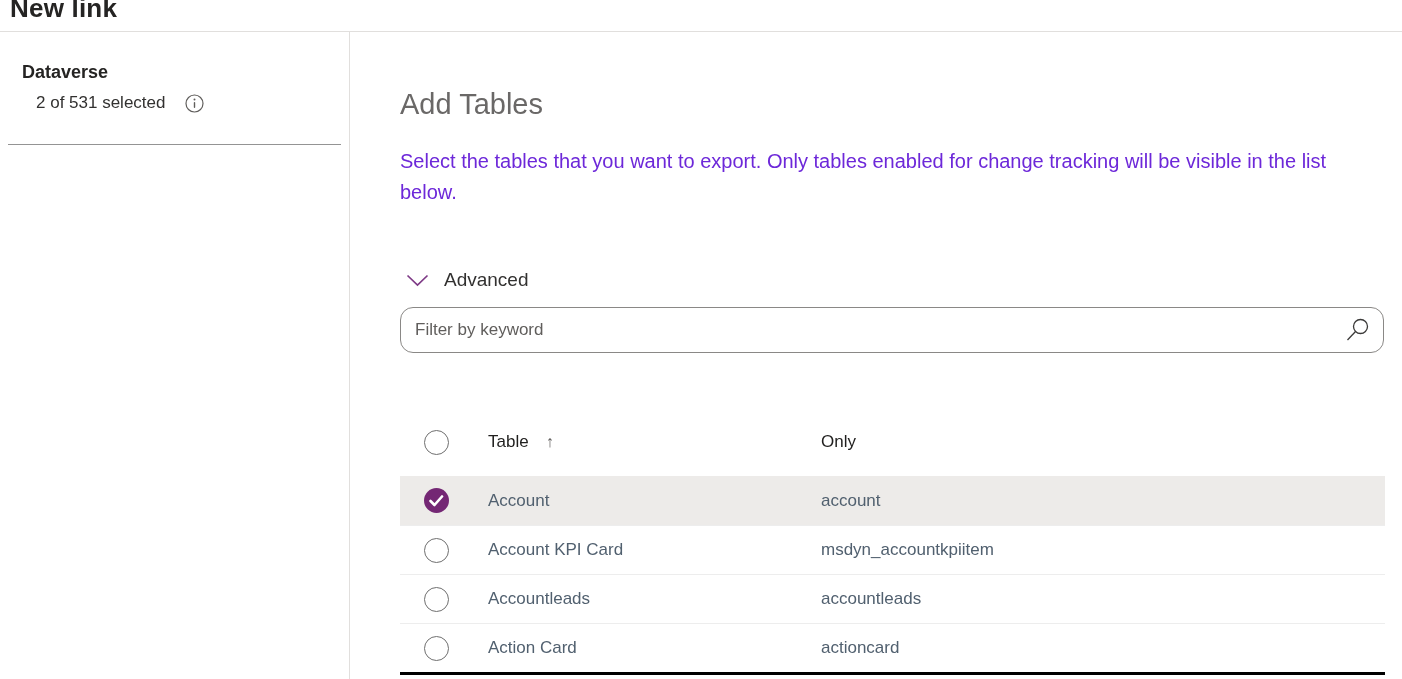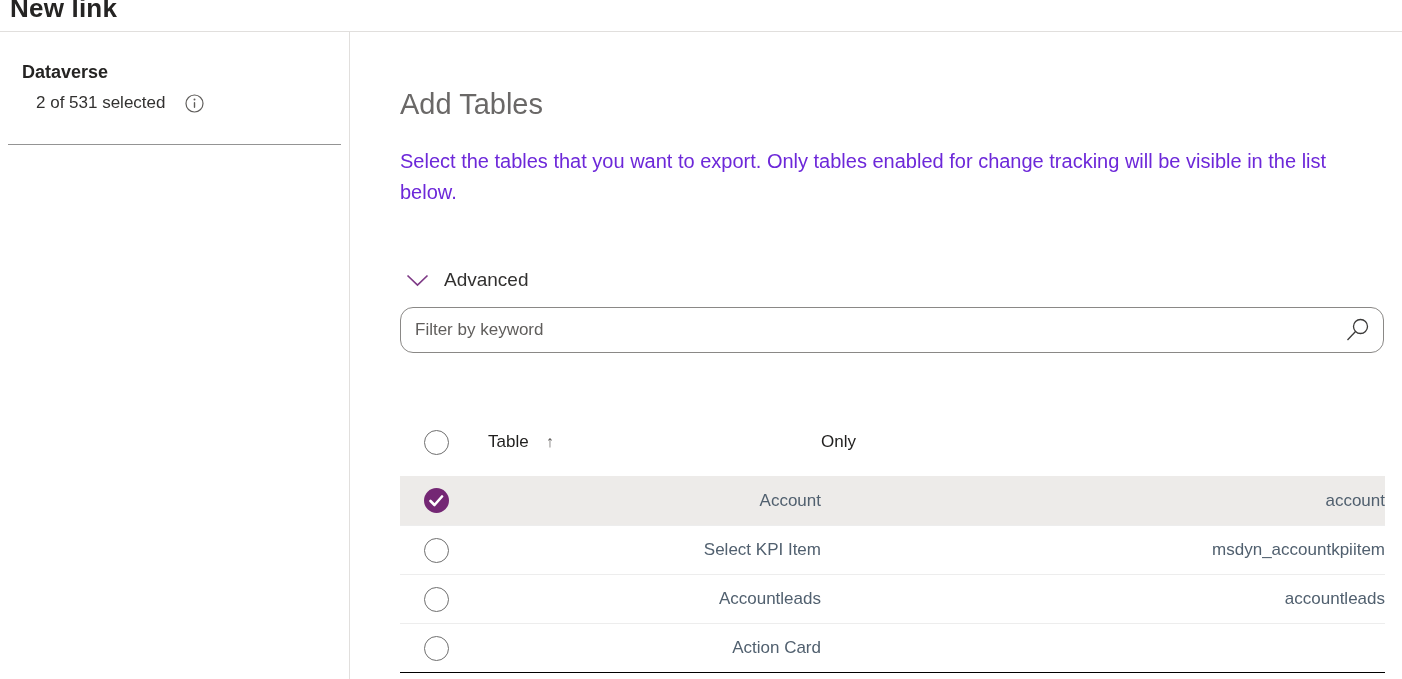--- a/index.html
+++ b/index.html
@@ -32,21 +32,21 @@
     font-size:17px; color:#323130; font-family:"Liberation Sans", sans-serif; background:transparent; }
   .filter-input::placeholder { color:#605e5c; opacity:1; }
   .filter-search-btn { width:50px; height:100%; border:none; background:transparent; cursor:pointer;
     display:flex; align-items:center; justify-content:center; }
 
   .table-wrap { position:absolute; left:400px; top:418px; width:985px; }
   .trow { display:grid; grid-template-columns:88px 333px 1fr; align-items:center; }
   .thead { height:48px; }
   .th-label { font-size:17px; color:#201f1e; display:flex; align-items:center; gap:17px; }
   .sort-glyph { color:#605e5c; font-size:16px; }
-  .tbody { margin-top:10px; border-bottom:1px solid #000000;text-align:right; }
+  .tbody { margin-top:10px; border-bottom:3px solid #000000; }
   .tbody .trow { height:49px; cursor:pointer; }
   .tbody .trow + .trow { border-top:1px solid #ededed; }
   .tbody .trow.selected { background:#edebe9; }
   .cell-check { padding-left:24px; display:flex; align-items:center; }
   .checkbox { width:25px; height:25px; border-radius:50%; border:1px solid #6f6f6f;
     background:transparent; display:flex; align-items:center; justify-content:center; cursor:pointer; }
   .checkbox.checked { border:none; background:#742774; }
   .cell-text { font-size:17px; color:#51606f; }
 </style>
 </head>
@@ -119,35 +119,36 @@
     </div>
     <div class="cell-text">Account</div>
     <div class="cell-text">account</div>
   </div>
         <div class="trow">
     <div class="cell-check">
       <span class="checkbox">
         
       </span>
     </div>
-    <div class="cell-text">Select KPI Item</div>
+    <div class="cell-text">Account KPI Card</div>
     <div class="cell-text">msdyn_accountkpiitem</div>
   </div>
         <div class="trow">
     <div class="cell-check">
       <span class="checkbox">
         
       </span>
     </div>
     <div class="cell-text">Accountleads</div>
     <div class="cell-text">accountleads</div>
   </div>
         <div class="trow">
     <div class="cell-check">
       <span class="checkbox">
         
       </span>
     </div>
     <div class="cell-text">Action Card</div>
+    <div class="cell-text">actioncard</div>
   </div>
       </div>
   </div>
 </main>
 
 </body></html>

